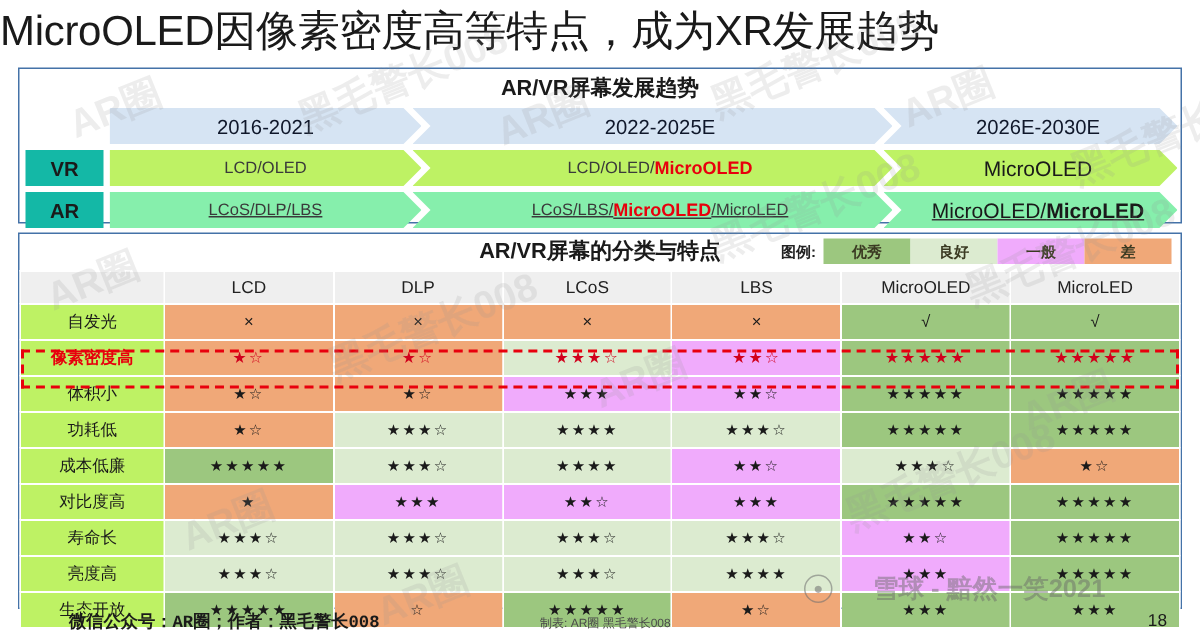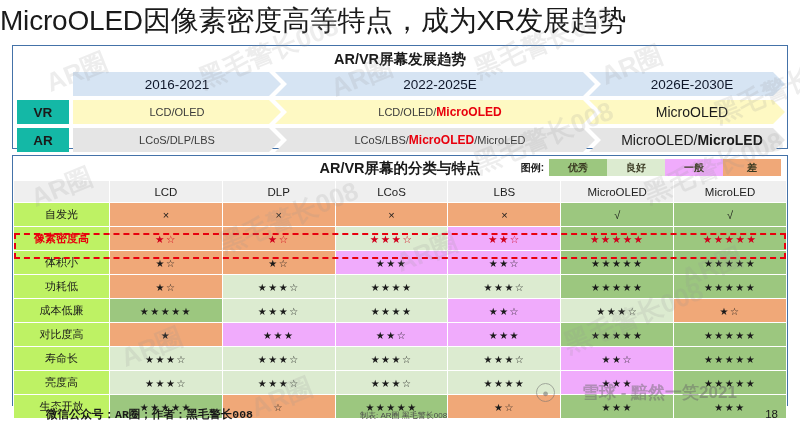--- a/index.html
+++ b/index.html
@@ -69,22 +69,22 @@
   }
   .chev {
     position: absolute; height: 24px;
     display: flex; align-items: center; justify-content: center;
     font-size: 12px; color: #3a3a3a;
     clip-path: polygon(0 0, calc(100% - 12px) 0, 100% 50%, calc(100% - 12px) 100%, 0 100%, 12px 50%);
     padding-left: 10px;
   }
   .chev.first { clip-path: polygon(0 0, calc(100% - 12px) 0, 100% 50%, calc(100% - 12px) 100%, 0 100%); padding-left: 0; }
   .chev-hdr { background: #d6e4f3; font-size: 13.5px; color: #0f172a; }
-  .chev-body { background: #fef9c3; }
-  .chev-body.alt { background: #e5e5e5; }
+  .chev-body { background: #bef264; }
+  .chev-body.alt { background: #86efac; text-decoration: underline; }
   .redtxt { color: #e8000d; font-weight: bold; }
   .big { font-size: 14px; color: #1a1a1a; }
   .sm { font-size: 11px; }
   .bold { font-weight: bold; }
 
   
   #bottom-panel { left: 12px; top: 155px; width: 776px; height: 251px; }
 
   .bt-head {
     position: relative; height: 24px;

